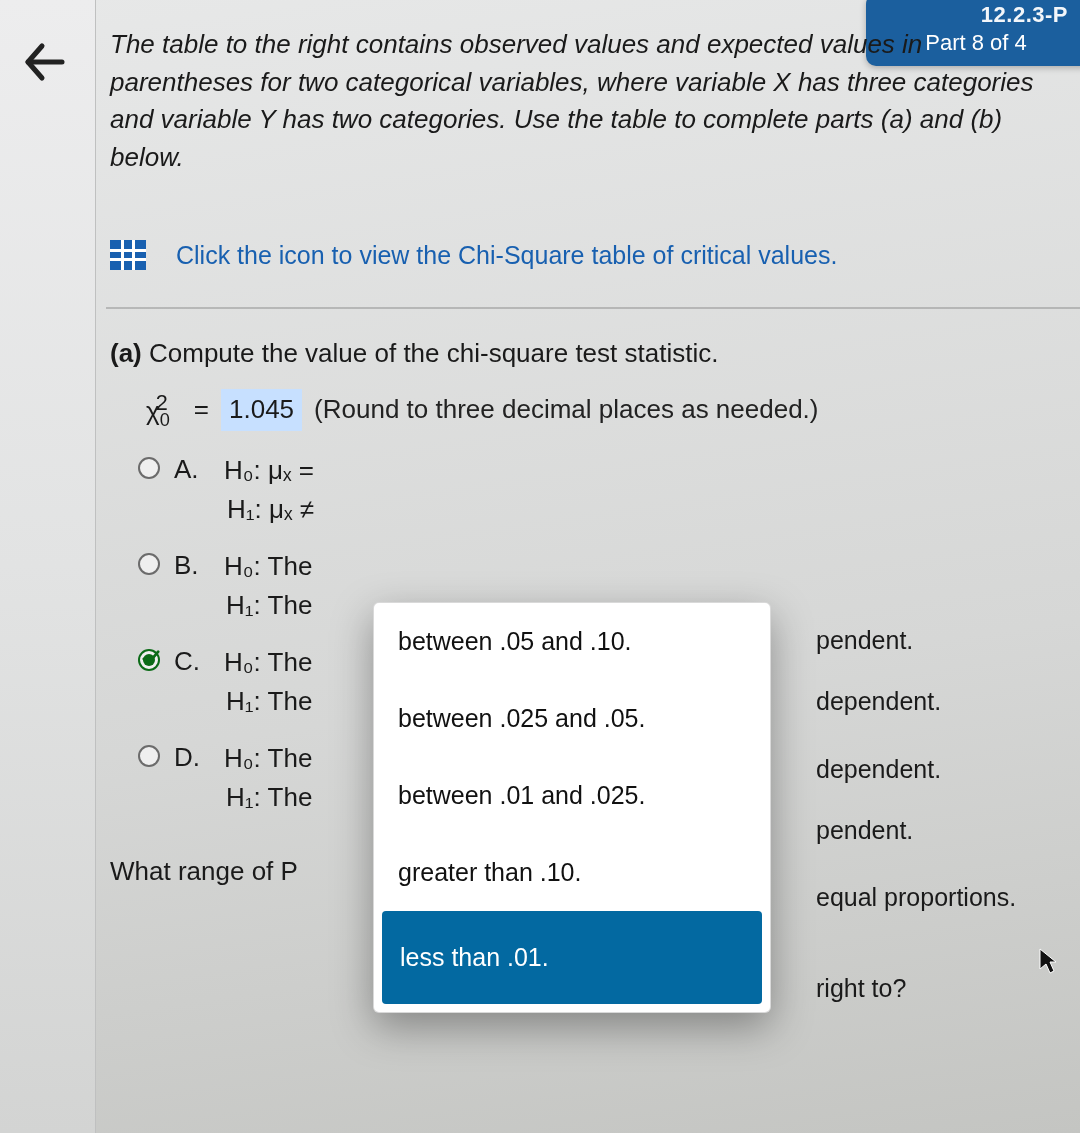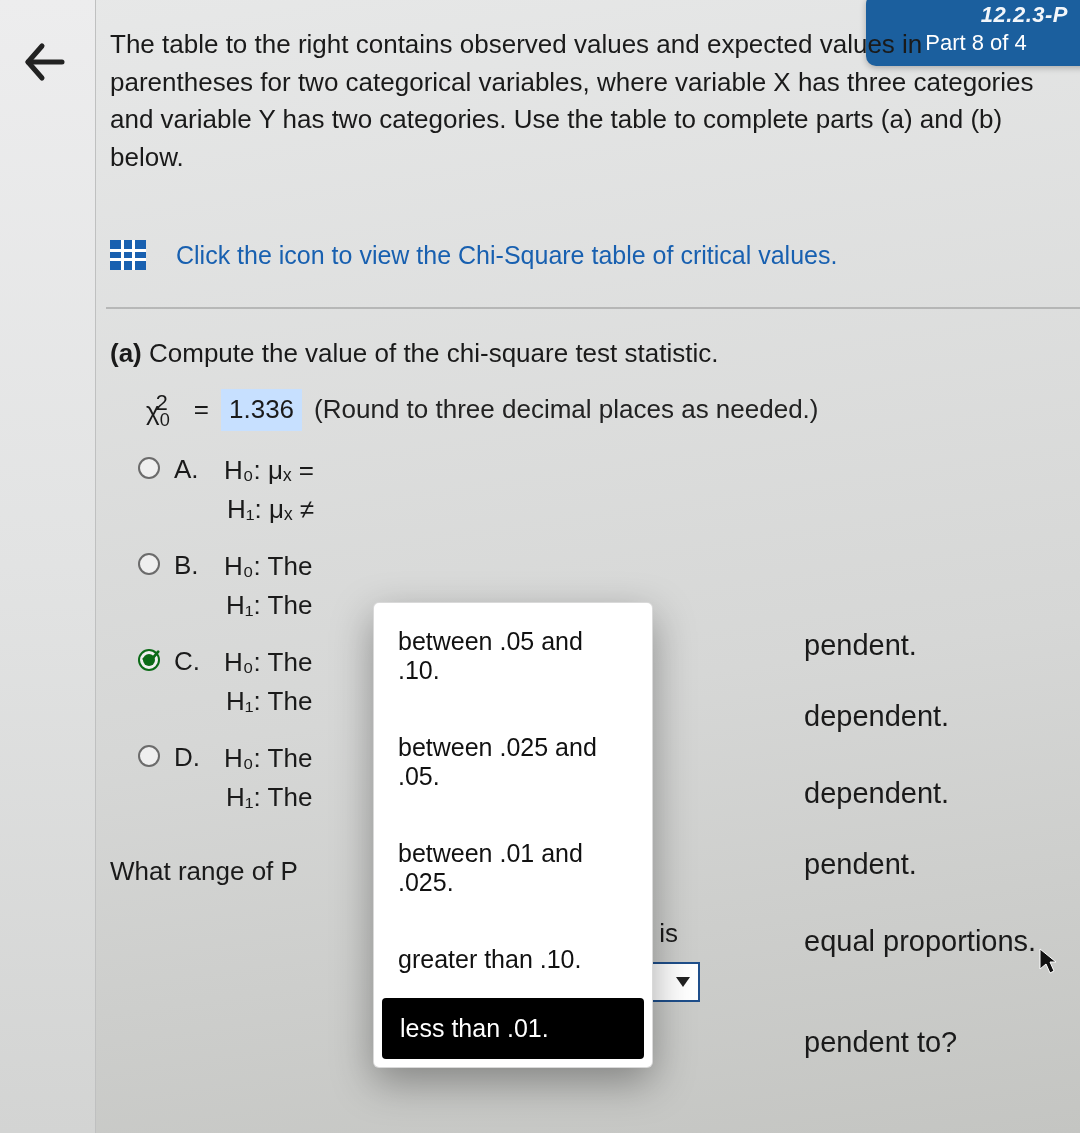--- a/index.html
+++ b/index.html
@@ -31,27 +31,27 @@
   .header-pill {
     position:absolute; right:-6px; top:-6px;
     background:#1b5f9e;
     color:#fff;
     border-radius:10px 0 0 10px;
     padding:8px 18px 10px 18px;
     font-size:22px;
     box-shadow:0 2px 6px rgba(0,0,0,.25);
     min-width:220px;
   }
-  .header-pill .hw { font-weight:700; font-size:22px; letter-spacing:.5px; text-align:right; opacity:.95;font-style:italic;}
+  .header-pill .hw { font-weight:700; font-size:22px; letter-spacing:.5px; text-align:right; opacity:.95;}
   .header-pill .part { text-align:center; font-size:22px; margin-top:2px; }
   .content {
     position:absolute; left:110px; top:26px; right:0;
     font-size:26px; line-height:1.45;
   }
-  .prompt { padding-right:16px; }
+  .prompt { padding-right:16px;font-style:italic; }
   .link-row {
     margin-top:60px;
     display:flex; align-items:center; gap:30px;
     color:#1860b0;
     font-size:25px;
   }
   .grid-icon {
     width:36px; height:30px;
     display:inline-block;
     background:#1860b0;
@@ -105,42 +105,42 @@
     background:#fff; position:relative;
   }
   .select-caret{
     position:absolute; right:8px; top:50%; transform:translateY(-50%);
     width:0; height:0; border-left:7px solid transparent; border-right:7px solid transparent;
     border-top:10px solid #222;
   }
   .dropdown {
     position:absolute;
     left:373px; top:602px;
-    width:280px;
+    width:398px;
     background:#fff;
     border:1px solid rgba(0,0,0,.15);
     box-shadow:0 14px 40px rgba(0,0,0,.35);
     border-radius:6px;
     overflow:hidden;
     font-size:25px;
   }
   .dropdown .opt { padding:24px 24px; color:#111;}
   .dropdown .opt.selected {
-    background:#000000; color:#fff;
+    background:#0369a1; color:#fff;
     margin:0 8px 8px 8px; border-radius:4px;
-    padding:16px 18px;
+    padding:32px 18px;
   }
   .cursor {
     position:absolute; right:22px; bottom:158px;
     width:20px; height:28px;
   }
   .cursor svg { width:100%; height:100%; }
   .right-overlay {
-    position:absolute; right:12px; top:610px; width:270px;
-    font-size:29px; line-height:2.45;
+    position:absolute; right:0; top:610px; width:270px;
+    font-size:25px; line-height:2.45;
     color:#1a1a1a;
   }
   .right-overlay div { padding-left:4px; }
   sub { font-size:.7em; }
 </style>
 </head>
 <body>
 
 <div class="page">
   <div class="left-rail">
@@ -170,21 +170,21 @@
     <div class="qa">
       <div>
         <span class="bold">(a)</span>
         <span>Compute the value of the chi-square test statistic.</span>
       </div>
       <div class="chi-line">
         <span>
           <span>χ</span><sub>0</sub><sup style="position:relative; left:-14px;">2</sup>
         </span>
         <span>=</span>
-        <span class="answer-box">1.336</span>
+        <span class="answer-box">1.045</span>
         <span class="hint">(Round to three decimal places as needed.)</span>
       </div>
 
       <div class="choices">
         <div class="choice">
           <span class="radio"></span>
           <span class="letter">A.</span>
           <span class="body">
             <span class="sub">H₀: μₓ =</span>
             <span class="sub">H₁: μₓ ≠</span>
@@ -232,21 +232,21 @@
 
     </div>
   </div>
 
   <div class="right-overlay">
     <div class="trail">pendent.</div>
     <div class="trail">dependent.</div>
     <div class="trail" style="margin-top:6px">dependent.</div>
     <div class="trail">pendent.</div>
     <div class="trail" style="margin-top:6px">equal proportions.</div>
-    <div class="trail" style="margin-top:30px">pendent to?</div>
+    <div class="trail" style="margin-top:30px">right to?</div>
   </div>
 
   <div class="dropdown">
     <div class="opt">between .05 and .10.</div>
     <div class="opt">between .025 and .05.</div>
     <div class="opt">between .01 and .025.</div>
     <div class="opt">greater than .10.</div>
     <div class="opt selected">less than .01.</div>
   </div>
 

